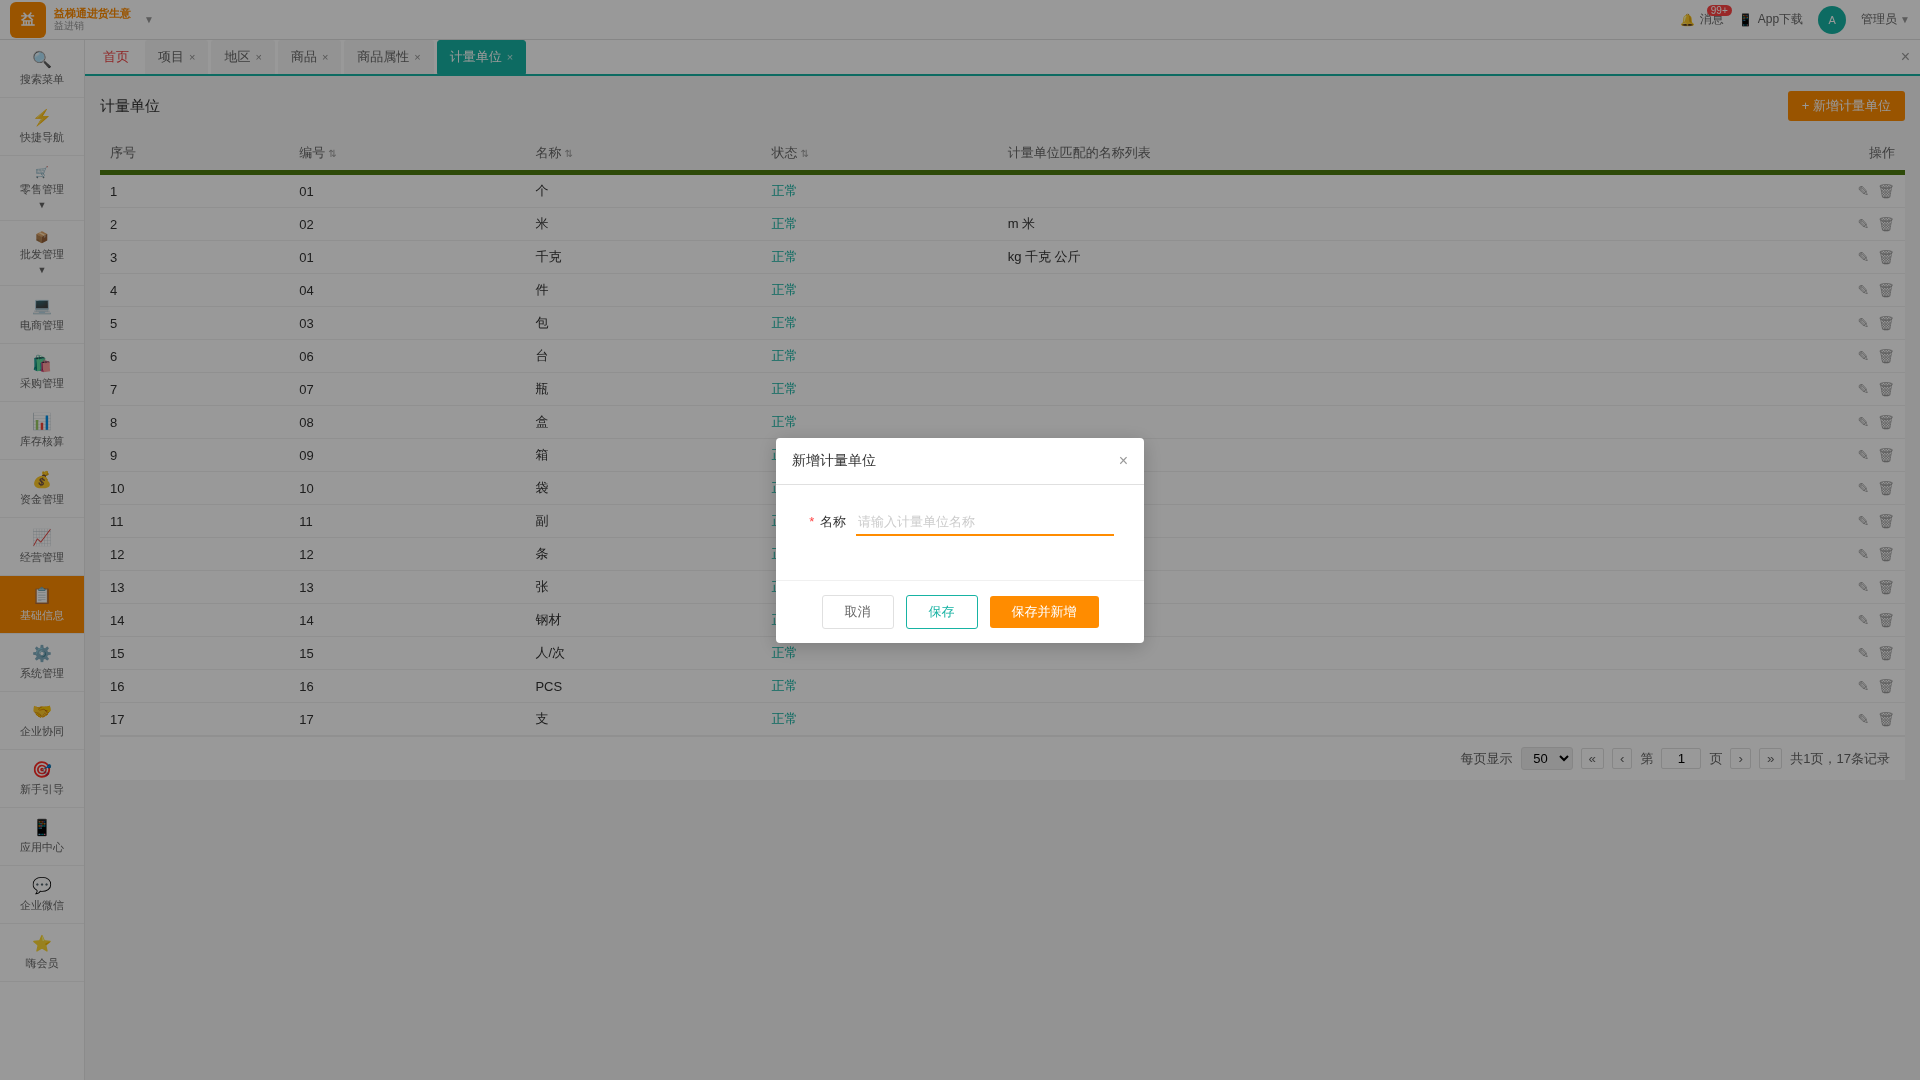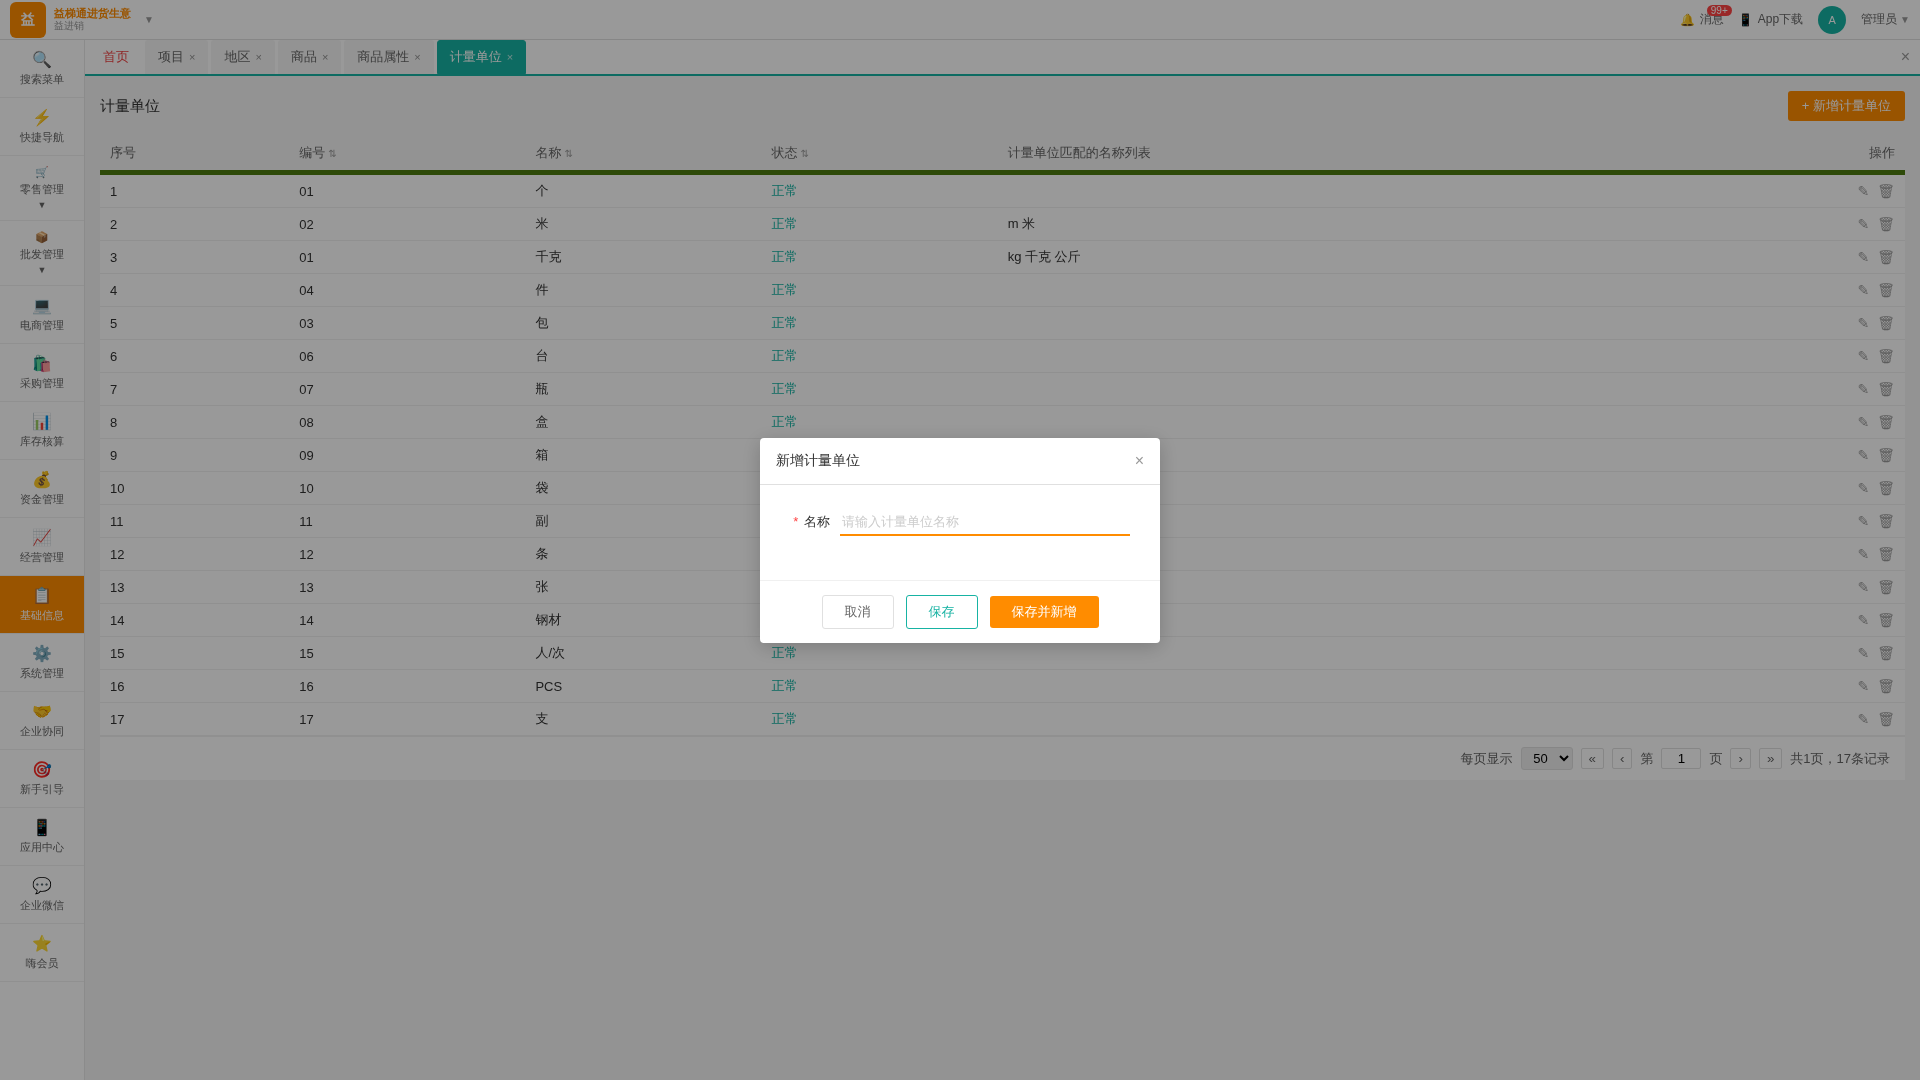--- a/index.html
+++ b/index.html
@@ -50,21 +50,21 @@
     .action-icon { color: #999; cursor: pointer; font-size: 14px; }
 
     
     .pagination-bar { display: flex; align-items: center; justify-content: flex-end; padding: 10px 15px; gap: 8px; font-size: 13px; color: #666; background: #fff; border-top: 1px solid #f0f0f0; position: sticky; bottom: 0; }
     .page-size-select { border: 1px solid #e0e0e0; padding: 2px 4px; border-radius: 3px; font-size: 13px; text-align: center; }
     .page-nav-btn { border: 1px solid #e0e0e0; background: #fff; padding: 2px 7px; cursor: pointer; border-radius: 2px; color: #666; }
     .page-input { border: 1px solid #e0e0e0; width: 40px; text-align: center; padding: 2px 4px; border-radius: 2px; }
 
     
     .overlay { position: fixed; top: 0; left: 0; width: 100%; height: 100%; background: rgba(0,0,0,0.4); z-index: 100; display: flex; align-items: center; justify-content: center; }
-    .dialog { background: #fff; border-radius: 4px; width: 400px; box-shadow: 0 4px 20px rgba(0,0,0,0.2); }
+    .dialog { background: #fff; border-radius: 4px; width: 368px; box-shadow: 0 4px 20px rgba(0,0,0,0.2); }
     .dialog-header { display: flex; align-items: center; justify-content: space-between; padding: 14px 16px; border-bottom: 1px solid #e0e0e0; }
     .dialog-title { font-size: 14px; font-weight: 500; color: #333; }
     .dialog-close { cursor: pointer; color: #999; font-size: 16px; }
     .dialog-body { padding: 24px 30px; }
     .form-row { display: flex; align-items: center; margin-bottom: 20px; gap: 10px; }
     .form-label { font-size: 13px; color: #333; min-width: 40px; text-align: right; }
     .required-star { color: #ff4444; margin-right: 2px; }
     .form-input { flex: 1; border: none; border-bottom: 2px solid #ff8c00; padding: 5px 2px; font-size: 13px; outline: none; color: #333; }
     .form-input::placeholder { color: #ccc; }
     .form-input-name { flex: 1; border: none; border-bottom: 2px solid #ff8c00; padding: 5px 2px; font-size: 13px; outline: none; color: #999; }

